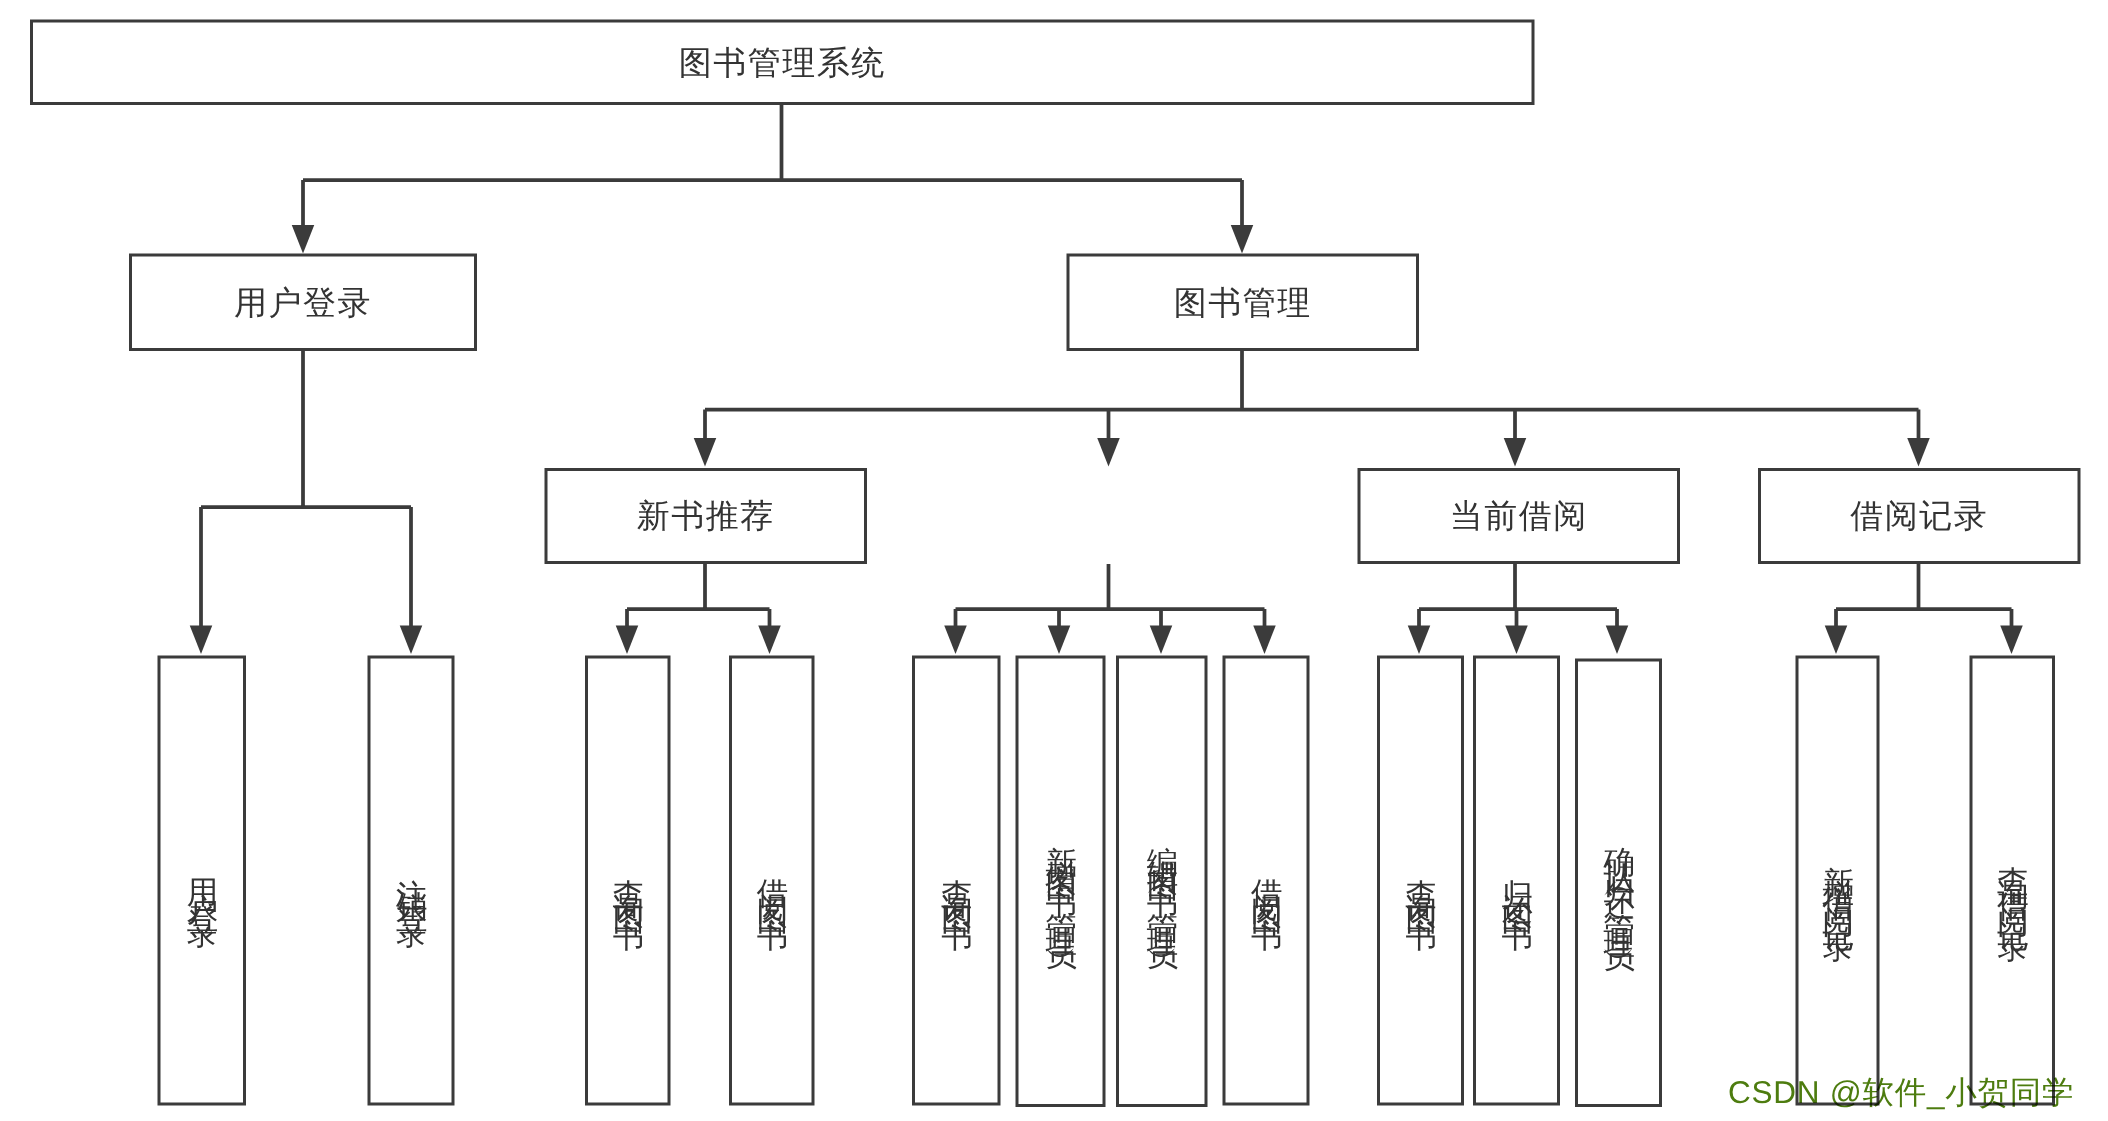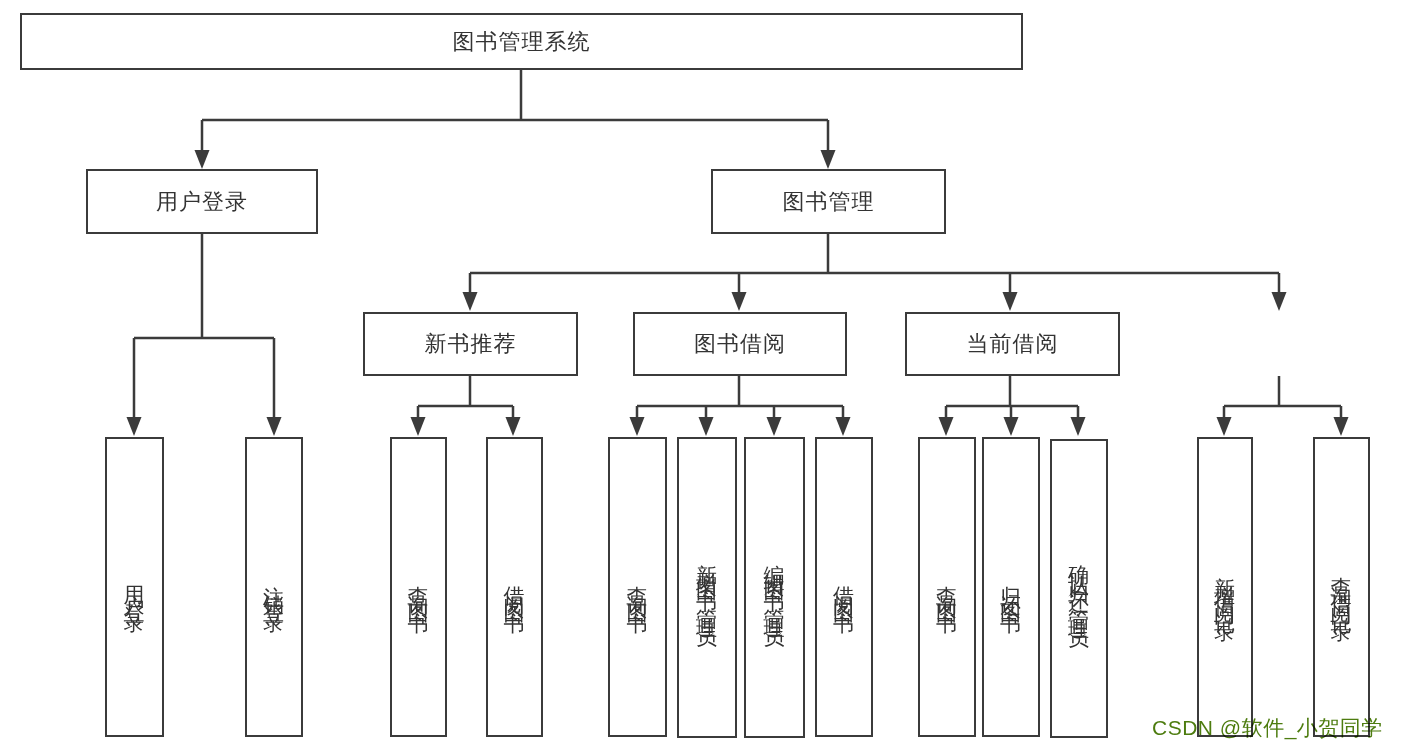--- a/index.html
+++ b/index.html
@@ -112,25 +112,25 @@
   <div class="node" style="left:86px; top:169px; width:232px; height:65px;">
     <span class="h-label">用户登录</span>
   </div>
   <div class="node" style="left:363px; top:312px; width:215px; height:64px;">
     <span class="h-label">新书推荐</span>
   </div>
 
   <div class="node" style="left:711px; top:169px; width:235px; height:65px;">
     <span class="h-label">图书管理</span>
   </div>
-  <div class="node" style="left:633px; top:312px; width:214px; height:64px;">
-    <span class="h-label">图书借阅</span>
-  </div>
   <div class="node" style="left:905px; top:312px; width:215px; height:64px;">
     <span class="h-label">当前借阅</span>
+  </div>
+  <div class="node" style="left:1172px; top:312px; width:215px; height:64px;">
+    <span class="h-label">借阅记录</span>
   </div>
 
   <div class="node leaf" style="left:105px; top:437px; width:59px; height:300px;">
     <span class="v-label">用户登录</span>
   </div>
   <div class="node leaf" style="left:245px; top:437px; width:58px; height:300px;">
     <span class="v-label">注销登录</span>
   </div>
 
   <div class="node leaf" style="left:390px; top:437px; width:57px; height:300px;">

